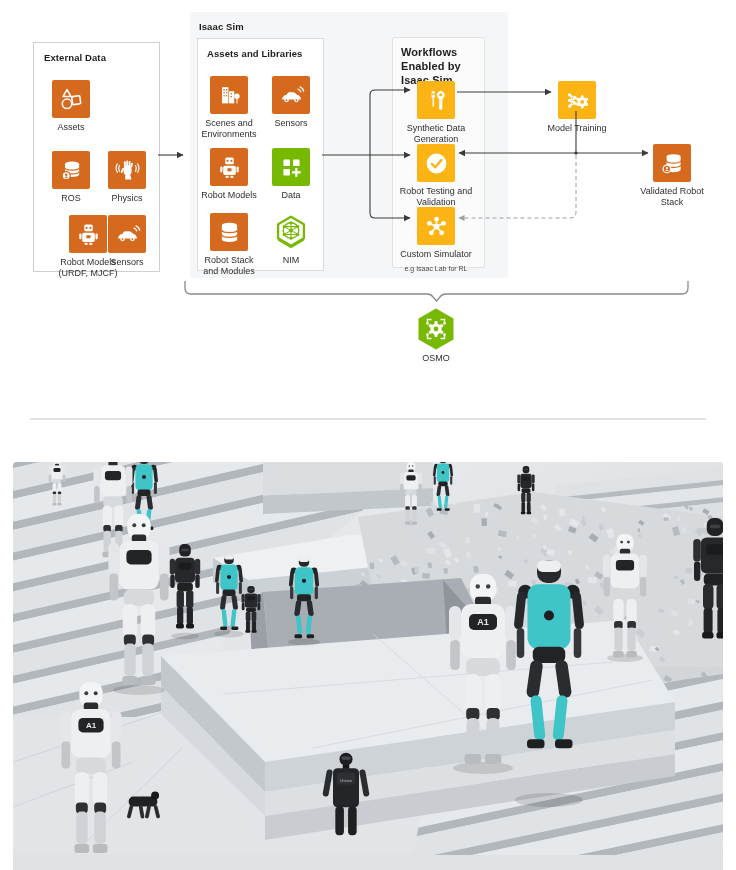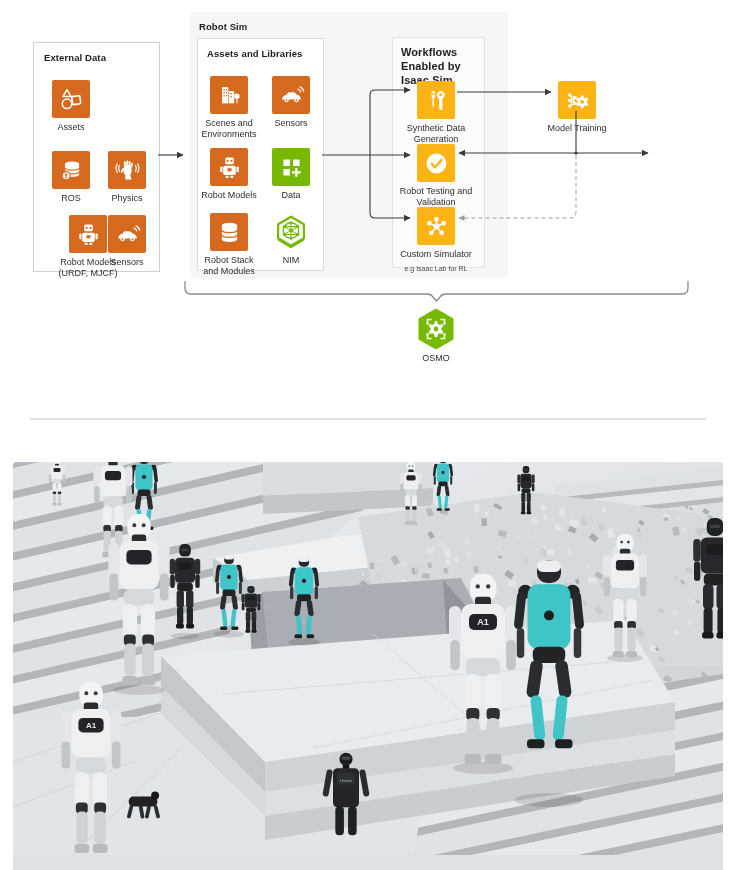--- a/index.html
+++ b/index.html
@@ -25,21 +25,21 @@
   .osmo-label{position:absolute;left:406px;top:353px;width:60px;text-align:center;font-size:9px;color:#2e2e2e;}
 </style>
 </head>
 <body>
 
 <div class="page">
 
   <div class="abs" style="left:0;top:0;width:736px;height:440px;">
 
     <div class="gray-panel" style="left:190px;top:12px;width:318px;height:266px;">
-      <div class="box-title" style="position:absolute;left:9px;top:9px;">Robot Sim</div>
+      <div class="box-title" style="position:absolute;left:9px;top:9px;">Isaac Sim</div>
     </div>
 
     <div class="panel" style="left:33px;top:42px;width:125px;height:228px;">
       <div class="box-title" style="position:absolute;left:10px;top:9px;">External Data</div>
     </div>
 
     <div class="panel" style="left:197px;top:38px;width:125px;height:231px;border-color:#dcdcdc;">
       <div class="box-title" style="position:absolute;left:9px;top:9px;">Assets and Libraries</div>
     </div>
 
@@ -289,20 +289,35 @@
               <use href="#gt" transform="rotate(240)"></use>
               <use href="#gt" transform="rotate(300)"></use>
               <circle r="4.2"></circle>
             </g>
             <circle cx="16.2" cy="13.2" r="1.7" fill="#FBB414"></circle>
           </svg>
         </div>
       <div class="lbl">Model Training</div>
     </div>
 
+    <div class="cell" style="left:630px;top:136px;width:84px;">
+      <div class="tile orange">
+          <svg viewBox="0 0 24 24">
+            <g fill="#fff">
+              <ellipse cx="13" cy="5.8" rx="6.2" ry="2.1"></ellipse>
+              <path d="M6.8 5.8 h12.4 v11.8 a6.2 2.1 0 0 1 -12.4 0 Z"></path>
+            </g>
+            <path d="M6.8 9.6 a6.2 2.1 0 0 0 12.4 0 M6.8 13.4 a6.2 2.1 0 0 0 12.4 0" stroke="#D5691E" stroke-width="1.1" fill="none"></path>
+            <circle cx="7" cy="16.8" r="3.4" fill="#D5691E" stroke="#fff" stroke-width="1.1"></circle>
+            <circle cx="7" cy="16" r="1" fill="#fff"></circle>
+            <path d="M5.4 18.6 a1.7 1.7 0 0 1 3.2 0 Z" fill="#fff"></path>
+          </svg>
+        </div>
+      <div class="lbl">Validated Robot Stack</div>
+    </div>
 
     <div class="abs" style="left:416px;top:307px;width:40px;height:44px;">
       <svg viewBox="0 0 40 44" width="40" height="44">
           <path d="M20 1.5 37.5 11.5 V32.5 L20 42.5 2.5 32.5 V11.5 Z" fill="#76B900"></path>
           <g stroke="#fff" stroke-width="1.5" fill="none">
             <path d="M11.5 16.5 V12.5 H15.5 M24.5 12.5 H28.5 V16.5 M11.5 27.5 V31.5 H15.5 M24.5 31.5 H28.5 V27.5"></path>
           </g>
           <g fill="#fff" transform="translate(20 22)">
             <g id="ot">
               <rect x="-1.5" y="-8" width="3" height="3.4" rx="0.7"></rect>

